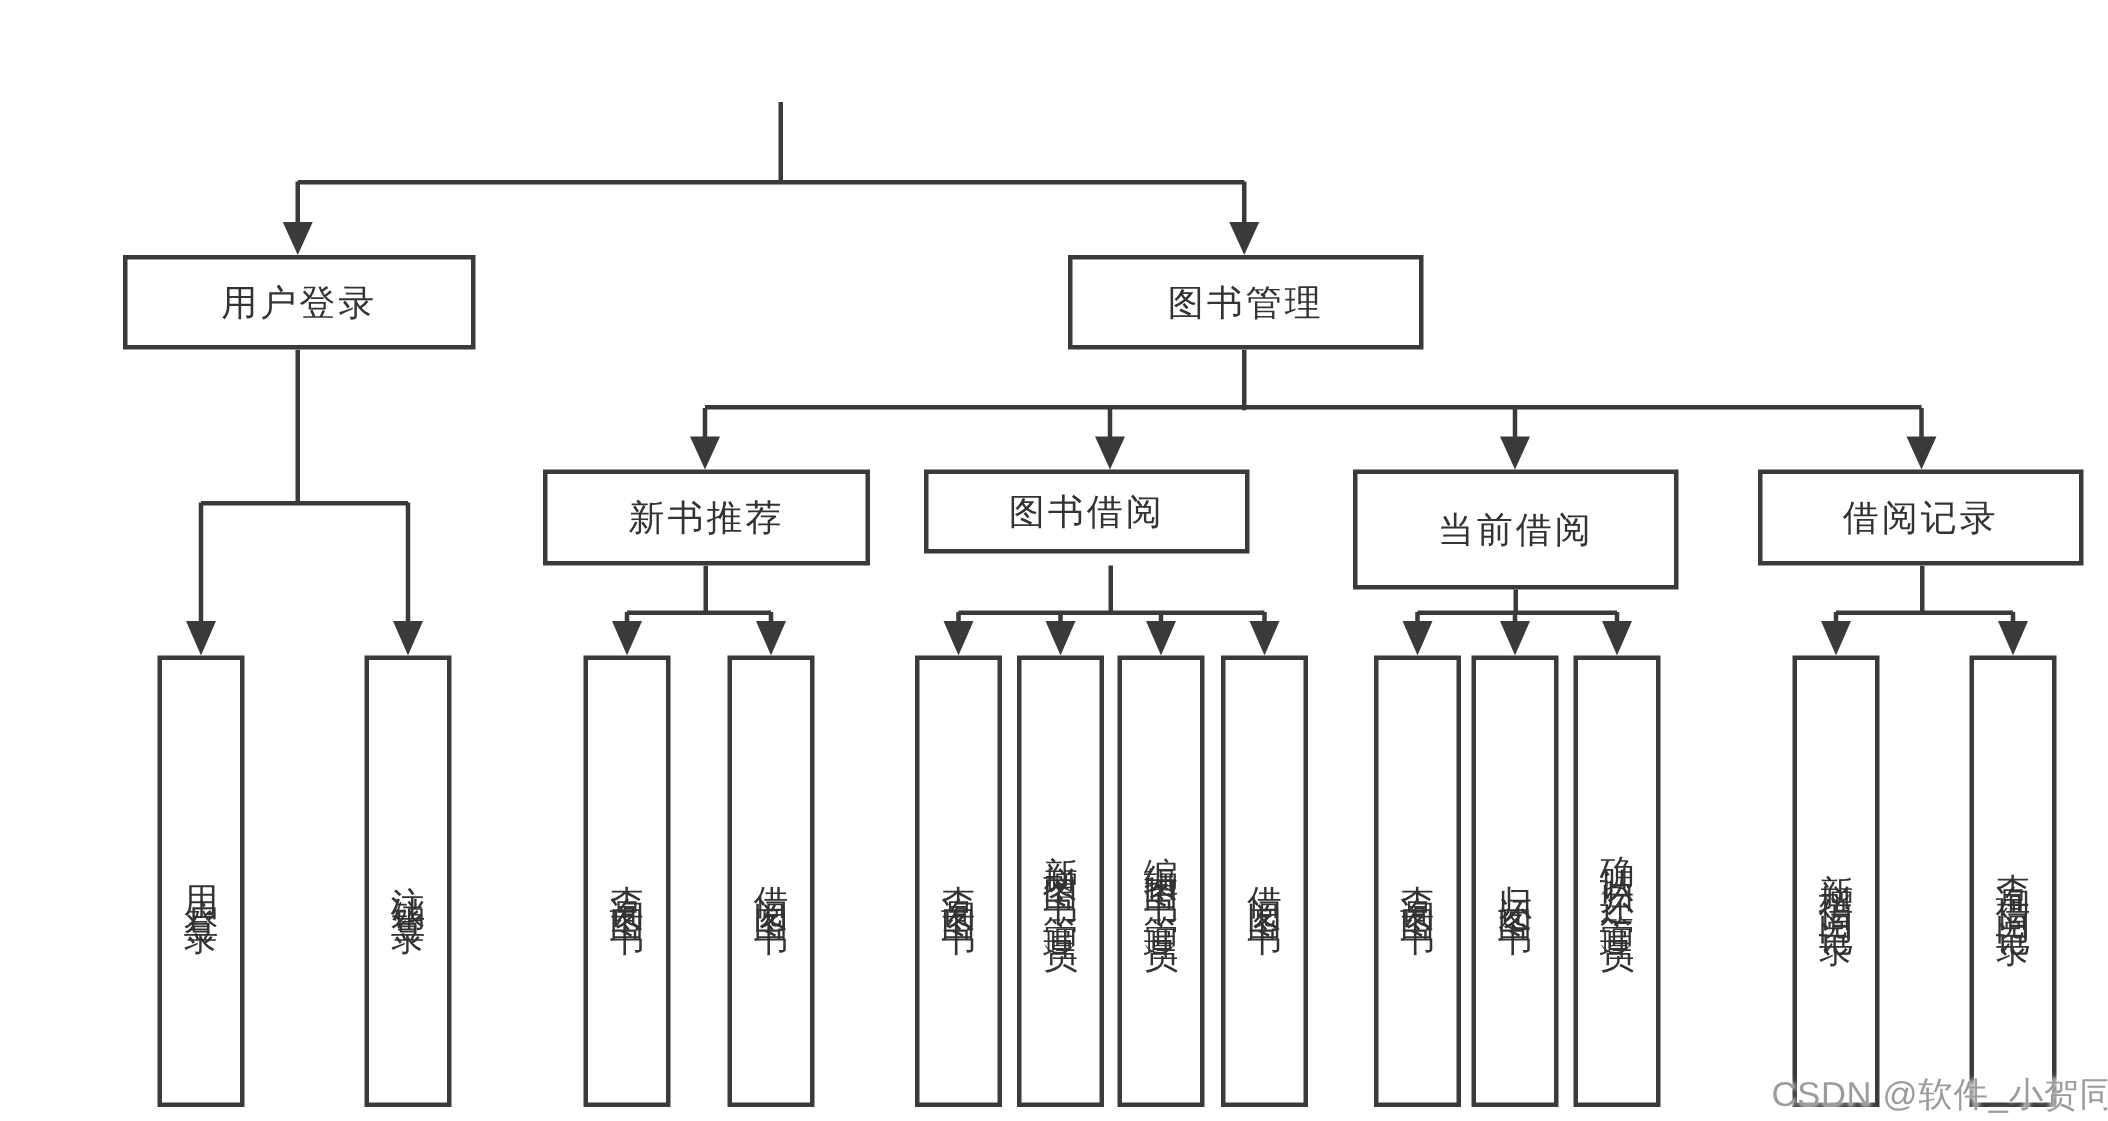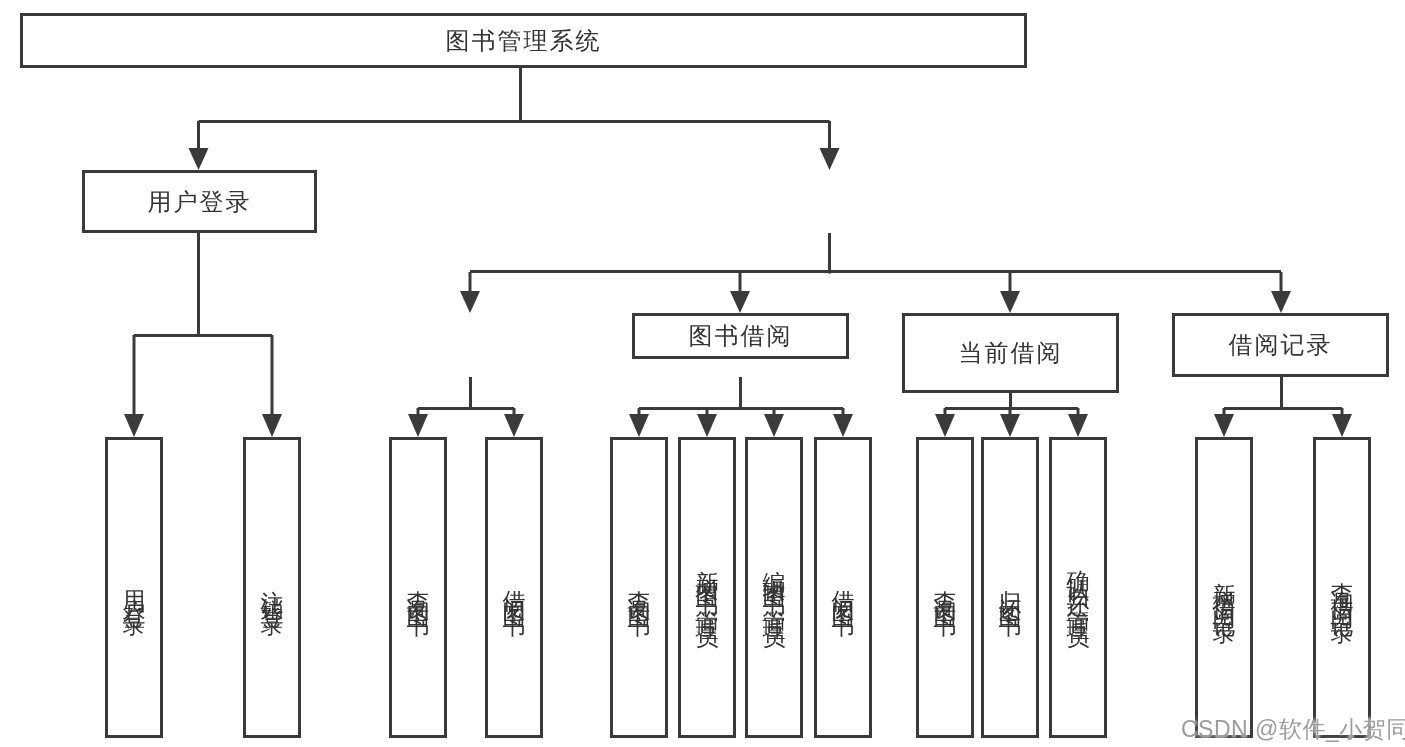--- a/index.html
+++ b/index.html
@@ -118,25 +118,26 @@
         <path fill="none" d="M1281.5 377 V409"></path>
         <path fill="none" d="M1224 408.5 H1342"></path>
         <path fill="none" d="M1224 408 V416"></path>
         <polygon stroke="none" points="1214,414 1234,414 1224,437"></polygon>
         <path fill="none" d="M1342 408 V416"></path>
         <polygon stroke="none" points="1332,414 1352,414 1342,437"></polygon>
       </g>
     </g>
   </svg>
 
-  <div class="box h-box" style="left:20px; top:13px; width:1007px; height:55px;">图书管理系统</div>
 
   <div class="box h-box" style="left:82px; top:170px; width:235px; height:63px;">用户登录</div>
+  <div class="box h-box" style="left:712px; top:170px; width:237px; height:63px;">图书管理</div>
 
-  <div class="box h-box" style="left:632px; top:313px; width:217px; height:46px;font-family:Liberation Mono, monospace;">图书借阅</div>
+  <div class="box h-box" style="left:362px; top:313px; width:218px; height:64px;">新书推荐</div>
+  <div class="box h-box" style="left:616px; top:313px; width:217px; height:56px;font-family:Liberation Mono, monospace;">图书借阅</div>
   <div class="box h-box" style="left:902px; top:313px; width:217px; height:80px;">当前借阅</div>
   <div class="box h-box" style="left:1172px; top:313px; width:217px; height:64px;">借阅记录</div>
 
   <div class="box v-box" style="left:105px; top:437px; width:58px; height:301px;">用户登录</div>
   <div class="box v-box" style="left:243px; top:437px; width:58px; height:301px;">注销登录</div>
 
   <div class="box v-box" style="left:389px; top:437px; width:58px; height:301px;">查询图书</div>
   <div class="box v-box" style="left:485px; top:437px; width:58px; height:301px;">借阅图书</div>
 
   <div class="box v-box" style="left:610px; top:437px; width:58px; height:301px;">查询图书</div>

